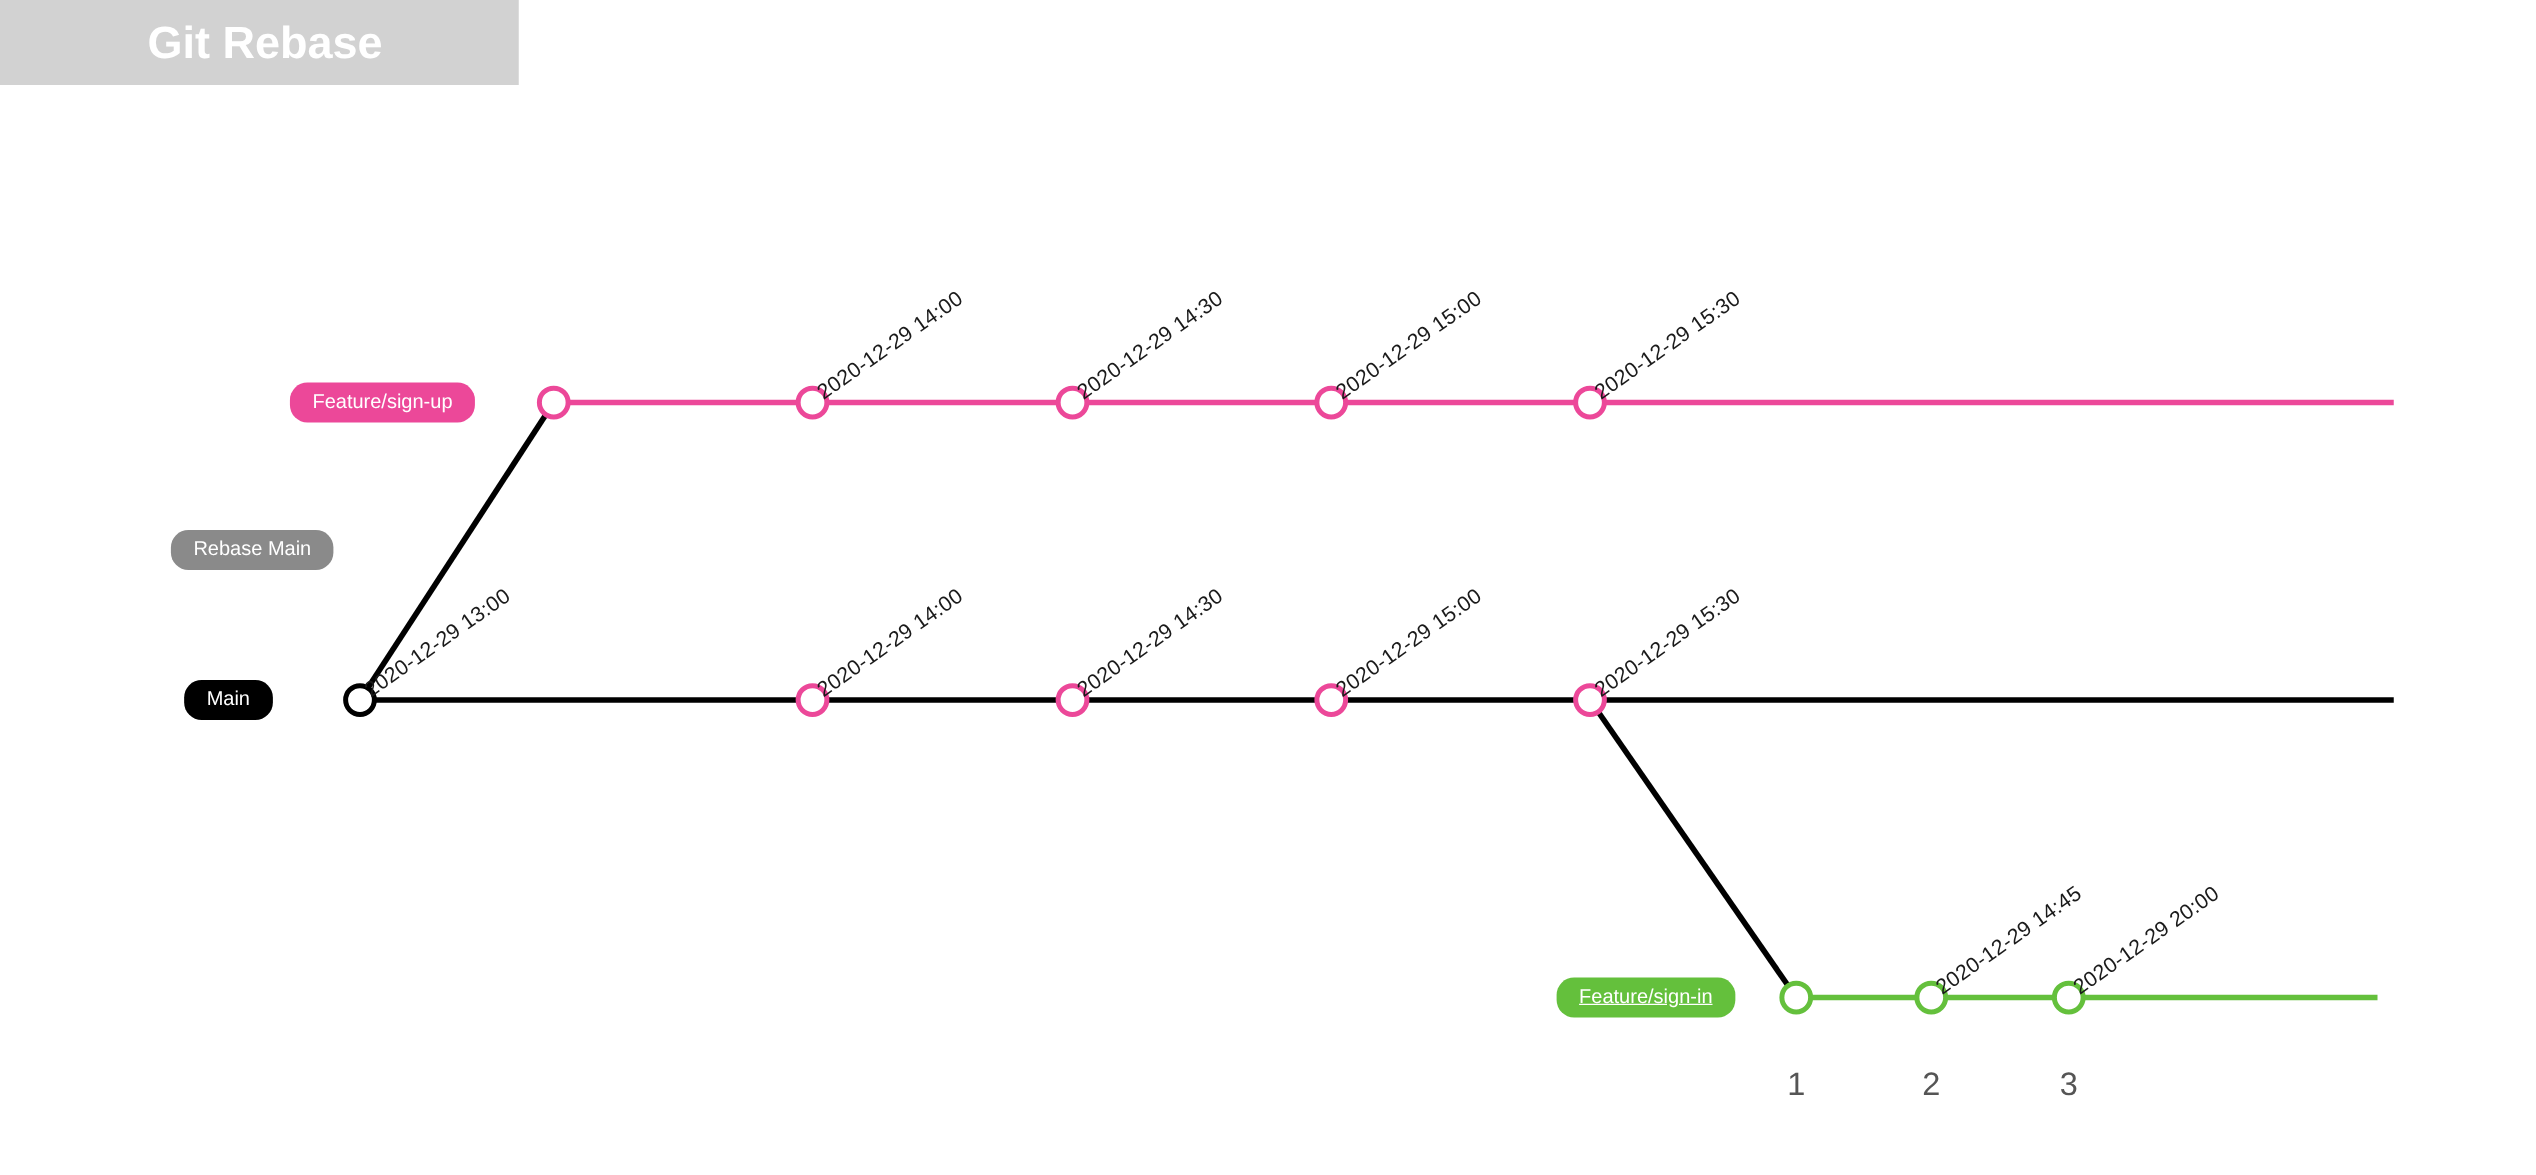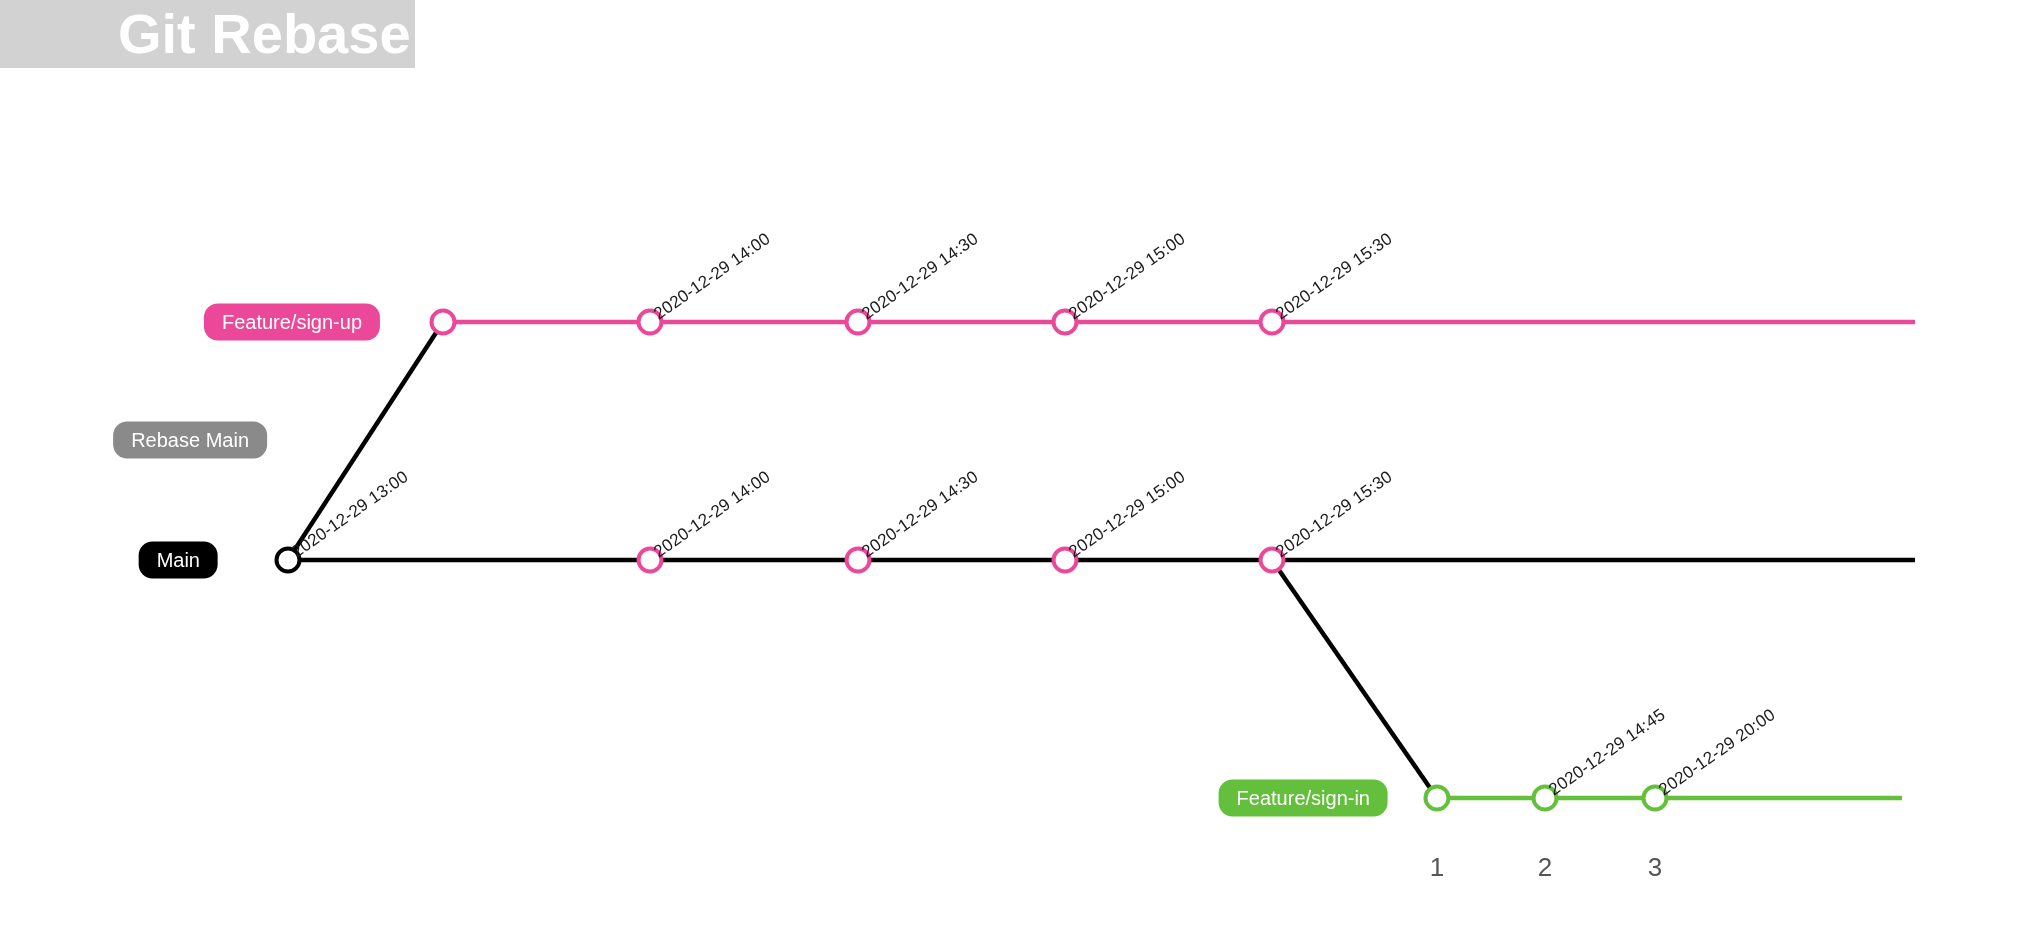--- a/index.html
+++ b/index.html
@@ -28,52 +28,52 @@
     top: 0;
     width: 415px;
     height: 68px;
     background: #d2d2d2;
     display: flex;
     align-items: center;
   }
   .title-text {
     margin-left: 118px;
     color: #ffffff;
-    font-size: 56px;
+    font-size: 36px;
     font-weight: bold;
     letter-spacing: 0px;
     line-height: 1;
   }
 
   
   #graph {
     position: absolute;
     left: 0;
     top: 0;
   }
 
   
   .branch-pill {
     position: absolute;
     transform: translate(-100%, -50%);
     border-radius: 14px;
     color: #ffffff;
-    font-size: 20px;
+    font-size: 16px;
     font-weight: normal;
     display: flex;
     align-items: center;
     justify-content: center;
     padding: 7px 18px;
     white-space: nowrap;
     box-sizing: border-box;
   }
   .pill-pink   { background: #ec4899; }
   .pill-gray   { background: #8a8a8a; }
   .pill-black  { background: #000000; }
-  .pill-green  { background: #64c03c; }
+  .pill-green  { background: #64c03c; text-decoration: underline; }
 
   
   .date-label {
     position: absolute;
     font-size: 17px;
     color: #1a1a1a;
     white-space: nowrap;
     transform-origin: 0 50%;
     transform: rotate(-35deg);
     letter-spacing: 0.2px;

